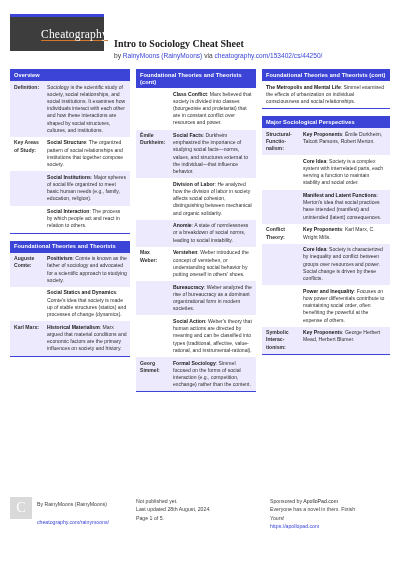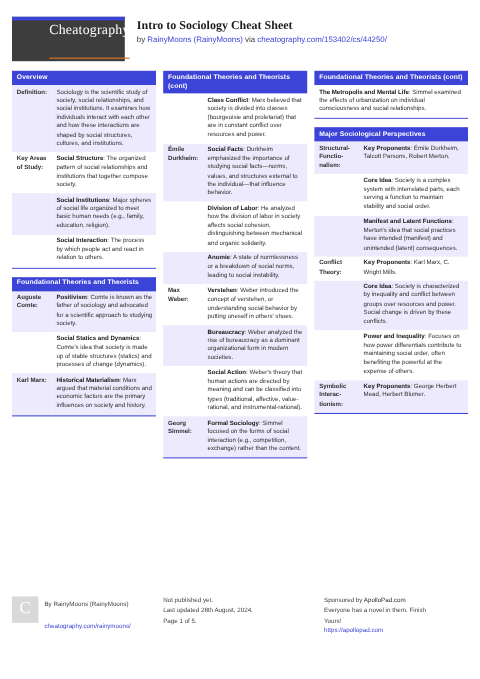--- a/index.html
+++ b/index.html
@@ -16,23 +16,23 @@
   .header{display:flex;align-items:flex-start;padding:14px 10px 0 10px;}
   .logo-box{
     width:94px;height:34px;background:#3d3d3d;
     border-top:3px solid #3b44d6;
     display:flex;align-items:center;justify-content:center;
     flex:0 0 auto;
   }
   .logo-text{
     color:#ffffff;font-family:"Liberation Serif", serif;
     font-size:11.5px;letter-spacing:.2px;
-    border-bottom:1.5px solid #d4762a;padding-bottom:17px;margin-left:35px;
-  }
-  .head-titles{margin-left:10px;padding-top:2px;}
+    border-bottom:1.5px solid #d4762a;padding-bottom:0;margin-left:35px;
+  }
+  .head-titles{margin-left:10px;padding-top:2px;margin-top:22px;}
   .sheet-title{
     font-family:"Liberation Serif", serif;
     font-size:10px;font-weight:bold;color:#1d1d1d;line-height:12px;
   }
   .sheet-by{font-size:6.6px;color:#3b44d6;line-height:10px;margin-top:1px;}
   .sheet-by .plain{color:#3b3b3b;}
   .sheet-by a{color:#3b44d6;text-decoration:none;}
 
   
   .columns{display:flex;gap:6px;padding:8px 10px 0 10px;align-items:flex-start;}

